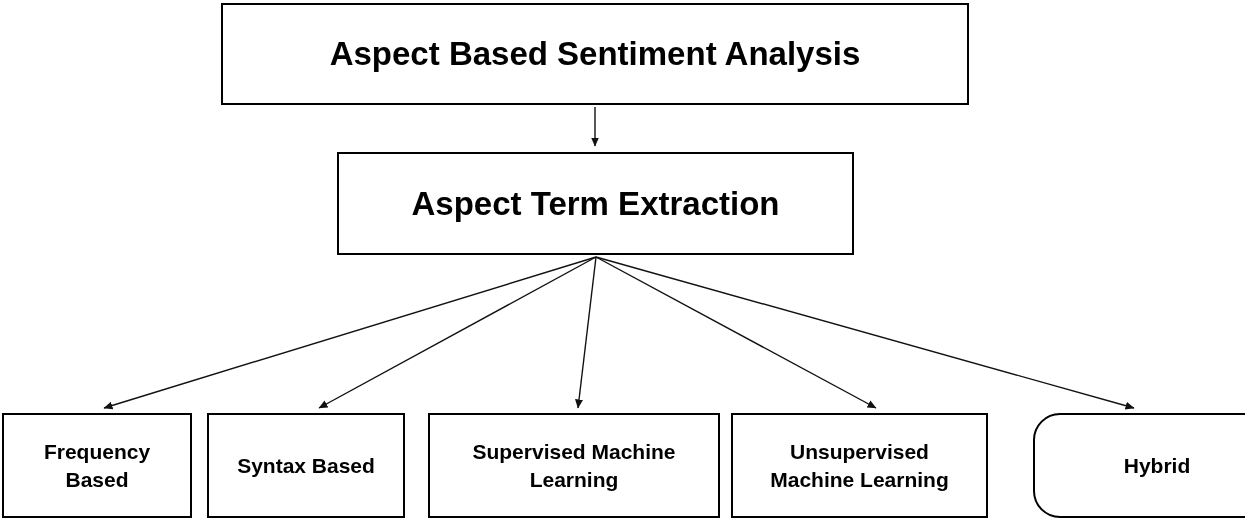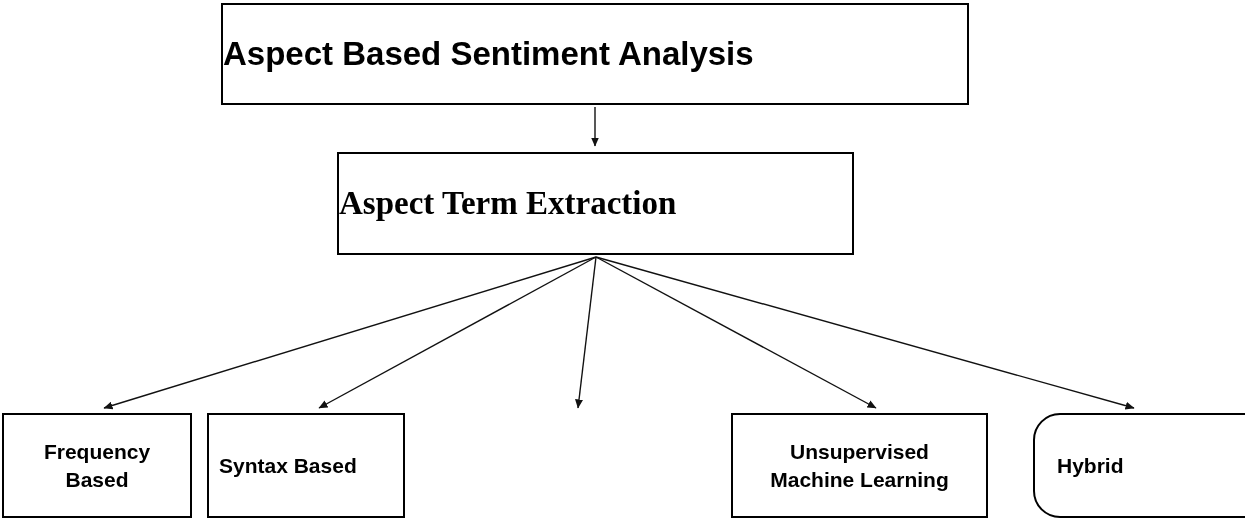--- a/index.html
+++ b/index.html
@@ -17,32 +17,32 @@
   }
   .node {
     position: absolute;
     box-sizing: border-box;
     background: #ffffff;
     border: 2px solid #000000;
     color: #000000;
     font-weight: bold;
     display: flex;
     align-items: center;
+    justify-content: center;
     text-align: center;
   }
   .node-root {
     left: 221px; top: 3px;
     width: 748px; height: 102px;
     font-size: 33px;
   }
   .node-child {
     left: 337px; top: 152px;
     width: 517px; height: 103px;
     font-size: 33px;
-    font-family: Liberation Serif, serif;
   }
   .leaf {
     top: 413px;
     height: 105px;
     font-size: 21px;
     line-height: 1.32;
   }
   .leaf-1 { left: 2px;    width: 190px; padding: 0 12px; }
   .leaf-2 { left: 207px;  width: 198px; padding: 0 10px; }
   .leaf-3 { left: 428px;  width: 292px; padding: 0 20px; }
@@ -87,20 +87,23 @@
   </div>
 
   <div class="node leaf leaf-1">
     <span>Frequency Based</span>
   </div>
 
   <div class="node leaf leaf-2">
     <span>Syntax Based</span>
   </div>
 
+  <div class="node leaf leaf-3">
+    <span>Supervised Machine Learning</span>
+  </div>
 
   <div class="node leaf leaf-4">
     <span>Unsupervised Machine Learning</span>
   </div>
 
   <div class="node leaf leaf-5">
     <span>Hybrid</span>
   </div>
 
 </div>

